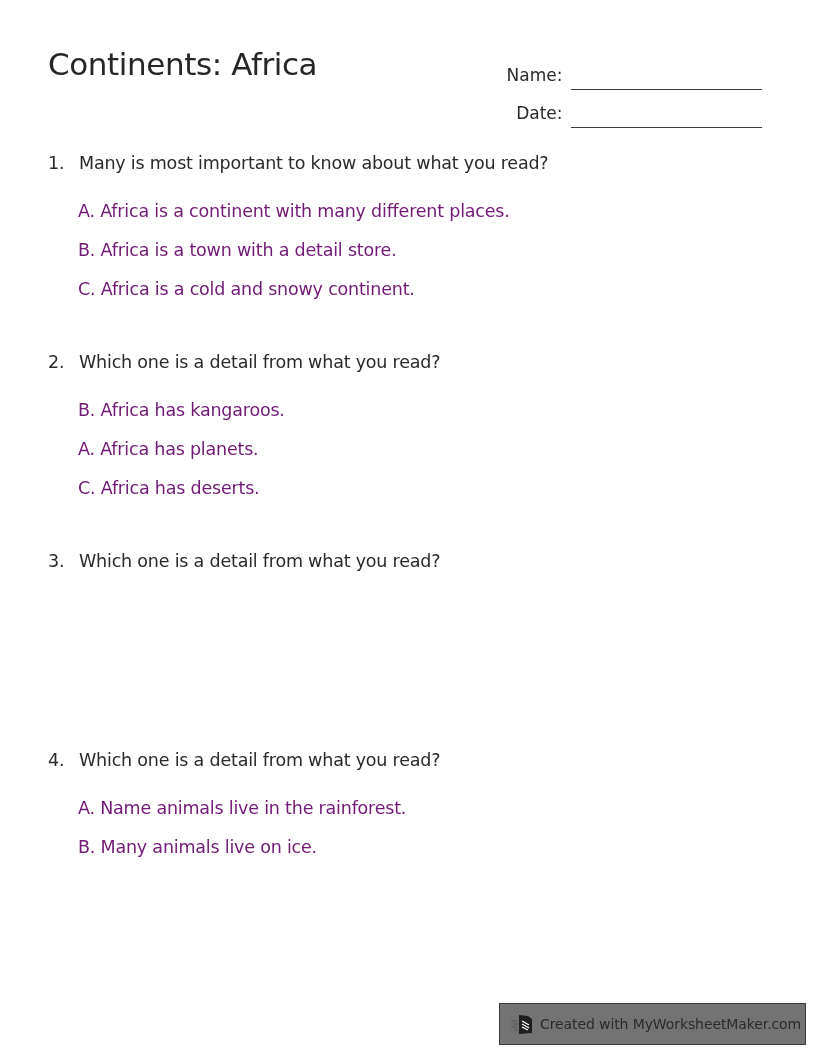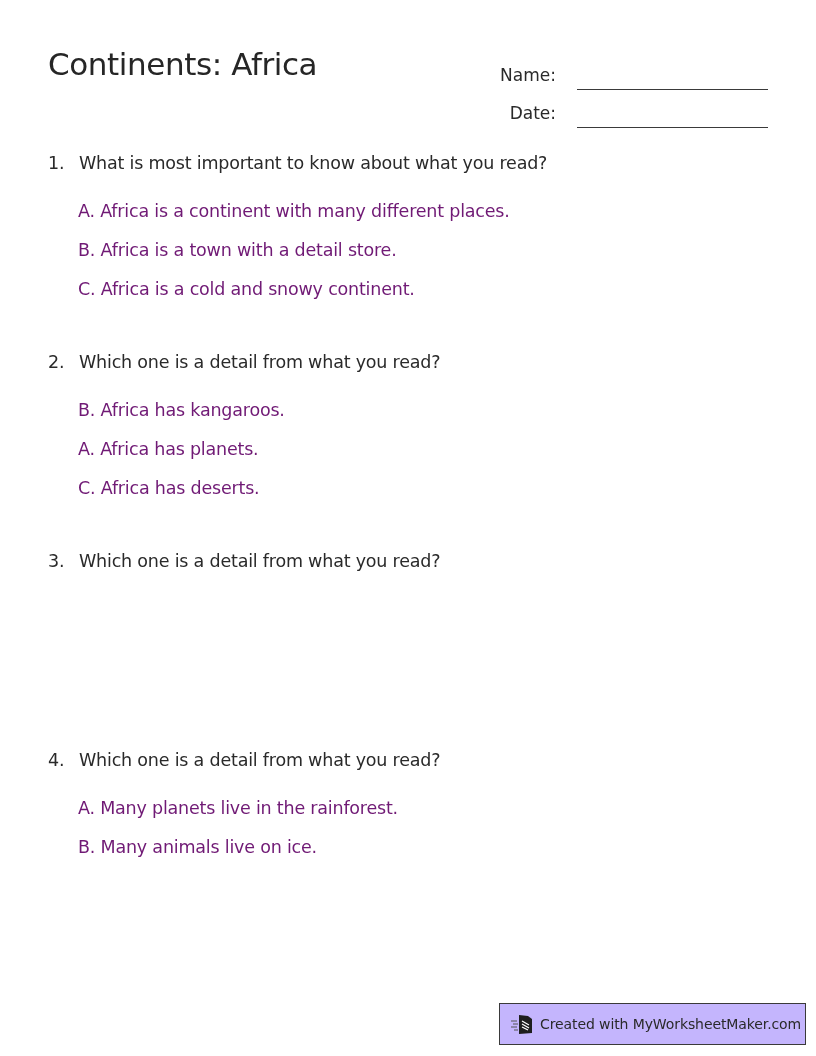--- a/index.html
+++ b/index.html
@@ -28,21 +28,21 @@
     }
     .fields {
       position: absolute;
       right: 48px;
       top: 52px;
       width: 280px;
     }
     .field-row {
       display: flex;
       align-items: flex-end;
-      justify-content: space-between;
+      justify-content: center;
       height: 38px;
     }
     .field-label {
       font-size: 17px;
       color: #2a2a2a;
       width: 76px;
       text-align: right;
       padding-right: 8px;
       line-height: 1;
       padding-bottom: 6px;
@@ -91,21 +91,21 @@
     .footer-badge {
       position: absolute;
       left: 499px;
       top: 1003px;
       width: 307px;
       height: 42px;
       border: 1.5px solid #3a3a3a;
       display: flex;
       align-items: center;
       padding-left: 10px;
-      background: #c4b5fd;
+      background: #737373;
     }
     .badge-icon {
       width: 24px;
       height: 24px;
       margin-right: 6px;
       flex-shrink: 0;
     }
     .badge-text {
       font-size: 14px;
       color: #2a2a2a;
@@ -129,21 +129,21 @@
       <span class="field-label">Date:</span>
       <span class="field-line"></span>
     </div>
   </div>
 
   <div class="questions">
 
     <div class="question q1">
       <div class="q-stem">
         <span class="q-num">1.</span>
-        <span>What is most important to know about what you read?</span>
+        <span>Many is most important to know about what you read?</span>
       </div>
       <div class="choices">
         <div class="choice">A. Africa is a continent with many different places.</div>
         <div class="choice">B. Africa is a town with a detail store.</div>
         <div class="choice">C. Africa is a cold and snowy continent.</div>
       </div>
     </div>
 
     <div class="question q2">
       <div class="q-stem">
@@ -163,21 +163,21 @@
         <span>Which one is a detail from what you read?</span>
       </div>
     </div>
 
     <div class="question q4">
       <div class="q-stem">
         <span class="q-num">4.</span>
         <span>Which one is a detail from what you read?</span>
       </div>
       <div class="choices">
-        <div class="choice">A. Many planets live in the rainforest.</div>
+        <div class="choice">A. Name animals live in the rainforest.</div>
         <div class="choice">B. Many animals live on ice.</div>
       </div>
     </div>
 
   </div>
 
   <div class="footer-badge">
     <span class="badge-icon">
       <svg width="24" height="24" viewBox="0 0 24 24">
         <line x1="1" y1="9" x2="7" y2="9" stroke="#555" stroke-width="1"></line>

